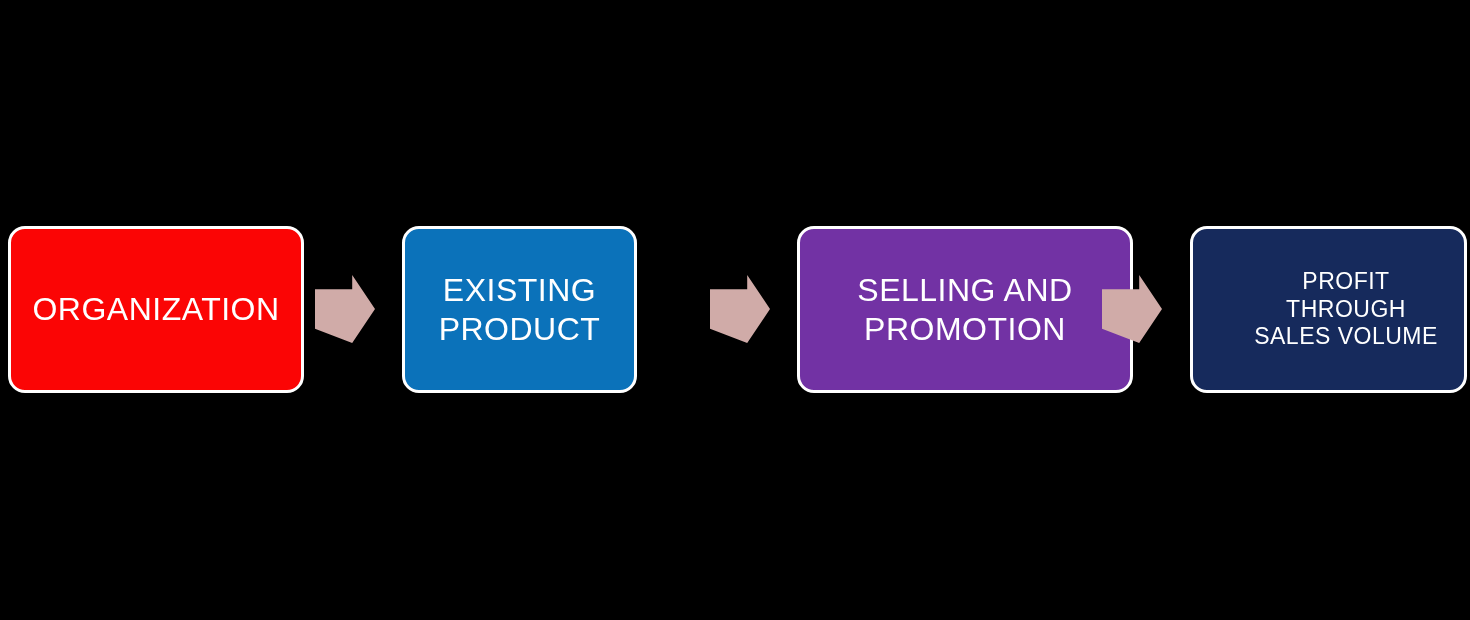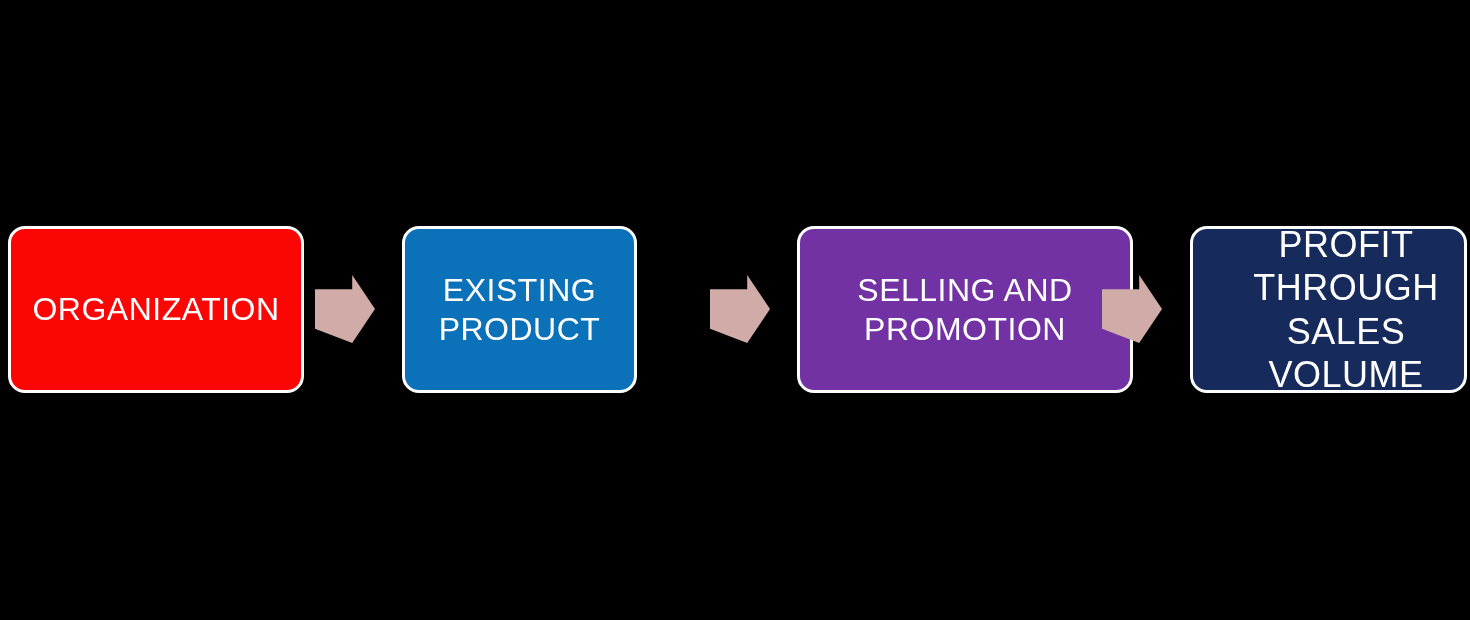--- a/index.html
+++ b/index.html
@@ -33,21 +33,21 @@
     font-size: 32px;
     line-height: 1.2;
     letter-spacing: 0.5px;
     font-weight: 400;
     padding: 0 4px;
   }
   .box-1 { left: 8px;    width: 296px; }
   .box-2 { left: 402px;  width: 235px; }
   .box-3 { left: 797px;  width: 336px; }
   .box-4 { left: 1190px; width: 277px; }
-  .box-4 .step-label { font-size: 36px; margin-left: 35px; }
+  .box-4 .step-label { font-size: 23px; margin-left: 35px; }
 
   .flow-arrow {
     position: absolute;
     top: 275px;
     width: 60px;
     height: 68px;
     clip-path: polygon(0% 21%, 62% 21%, 62% 0%, 100% 50%, 62% 100%, 0% 79%);
   }
   .arrow-1 { left: 315px; }
   .arrow-2 { left: 710px; }

